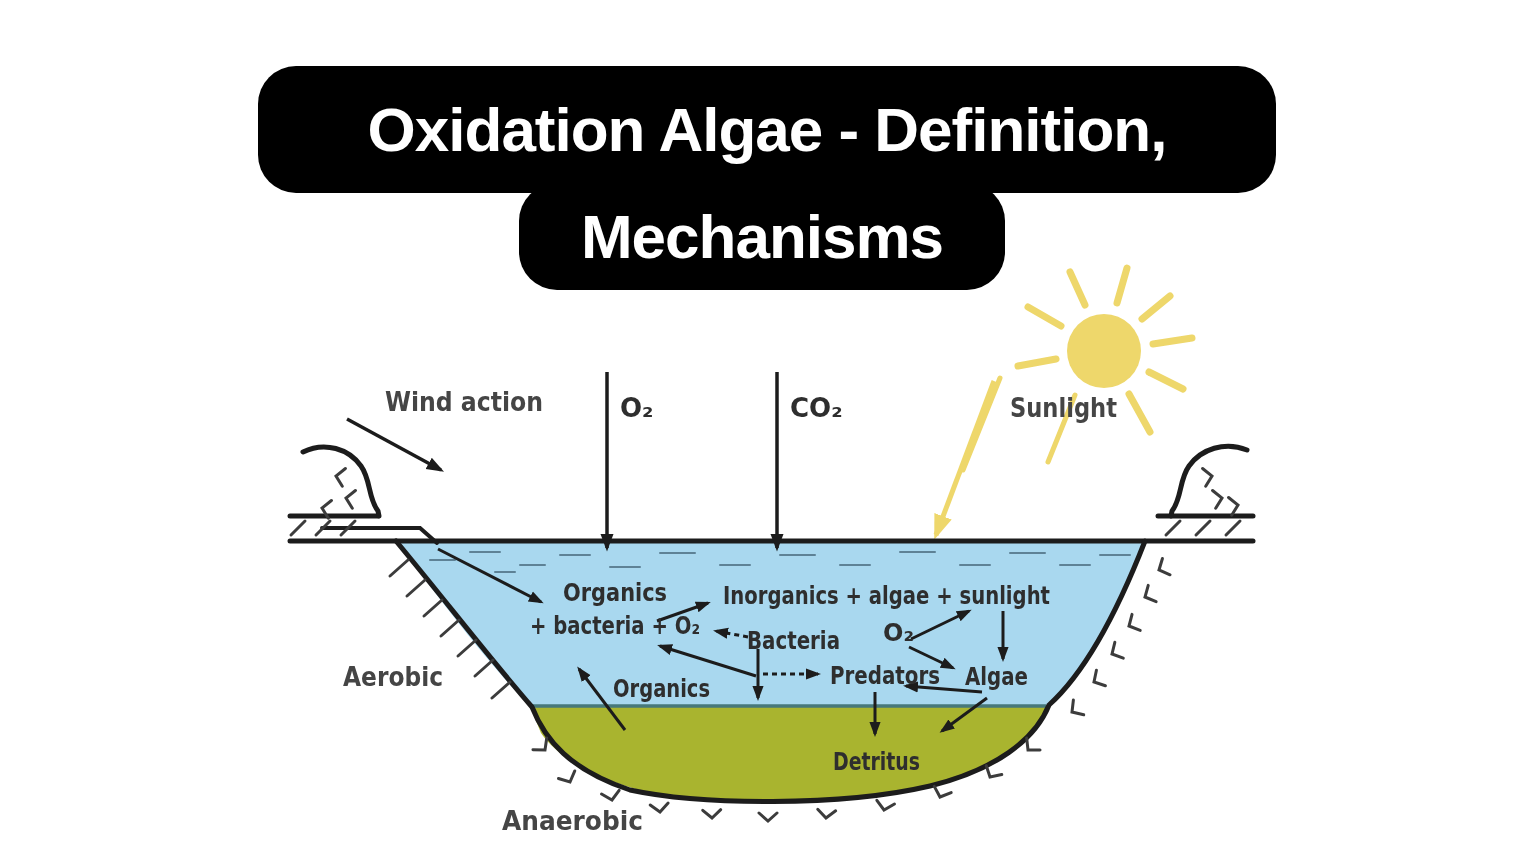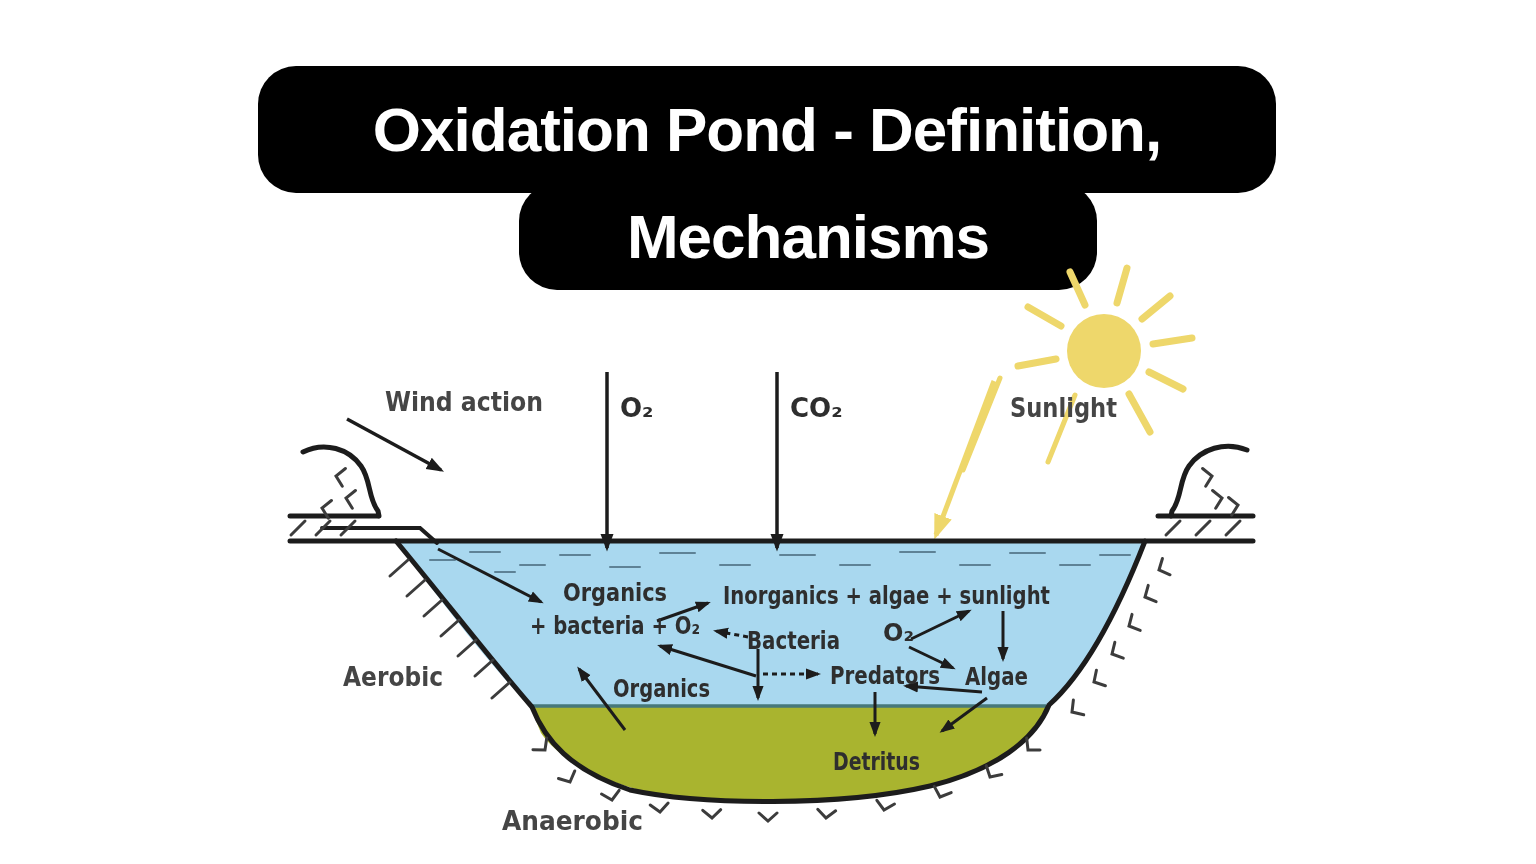--- a/index.html
+++ b/index.html
@@ -1,21 +1,21 @@
 <!DOCTYPE html>
 <html style="--water: #a9d8ef; --anaerobic: #a9b42f; --sun: #eed76b; --outline: #1c1c1c; --label: #2e2e2e; --banner-bg: #000000; --banner-text: #ffffff;"><head>
 <meta charset="utf-8">
 <style>
   html,body{margin:0;padding:0;background:#ffffff;}
   .stage{position:relative;width:1536px;height:864px;background:#ffffff;overflow:hidden;
          font-family:"Liberation Sans",sans-serif;}
   .banner{position:absolute;background:var(--banner-bg,#000);display:flex;align-items:center;
           justify-content:center;}
   .banner1{left:258px;top:66px;width:1018px;height:127px;border-radius:38px;}
-  .banner2{left:519px;top:183px;width:578px;height:107px;border-radius:38px;}
+  .banner2{left:519px;top:183px;width:486px;height:107px;border-radius:38px;}
   .banner span{color:var(--banner-text,#fff);font-weight:bold;font-size:62px;letter-spacing:-1px;
           white-space:nowrap;}
   svg{position:absolute;left:0;top:0;}
   .water{fill:var(--water,#a9d8ef);}
   .anaer{fill:var(--anaerobic,#a9b42f);}
   .outline{fill:none;stroke:var(--outline,#1c1c1c);stroke-width:5;stroke-linecap:round;}
   .thin-outline{fill:none;stroke:var(--outline,#1c1c1c);stroke-width:4;stroke-linecap:round;}
   .arrow{fill:none;stroke:var(--outline,#1c1c1c);stroke-width:3;}
   .arrow-big{fill:none;stroke:var(--outline,#1c1c1c);stroke-width:3.5;}
   .arrow-dash{fill:none;stroke:var(--outline,#1c1c1c);stroke-width:3;stroke-dasharray:5 4;}
@@ -30,21 +30,21 @@
   .tick{stroke:#3c3c3c;stroke-width:3;stroke-linecap:round;}
   .wtex{stroke:#5e8296;stroke-width:2;stroke-linecap:round;}
   .greentop{stroke:#47787a;stroke-width:3.5;}
 </style>
 </head>
 <body>
 
 <div class="stage">
 
   <div class="banner banner1">
-    <span>Oxidation Pond - Definition,</span>
+    <span>Oxidation Algae - Definition,</span>
   </div>
   <div class="banner banner2">
     <span>Mechanisms</span>
   </div>
 
   <svg width="1536" height="864" viewBox="0 0 1536 864">
     <defs>
       <marker id="ah" viewBox="0 0 10 10" refX="8" refY="5" markerWidth="5" markerHeight="5" orient="auto-start-reverse" markerUnits="strokeWidth">
         <path d="M0,1.3 L10,5 L0,8.7 Z" fill="#1c1c1c"></path>
       </marker>

